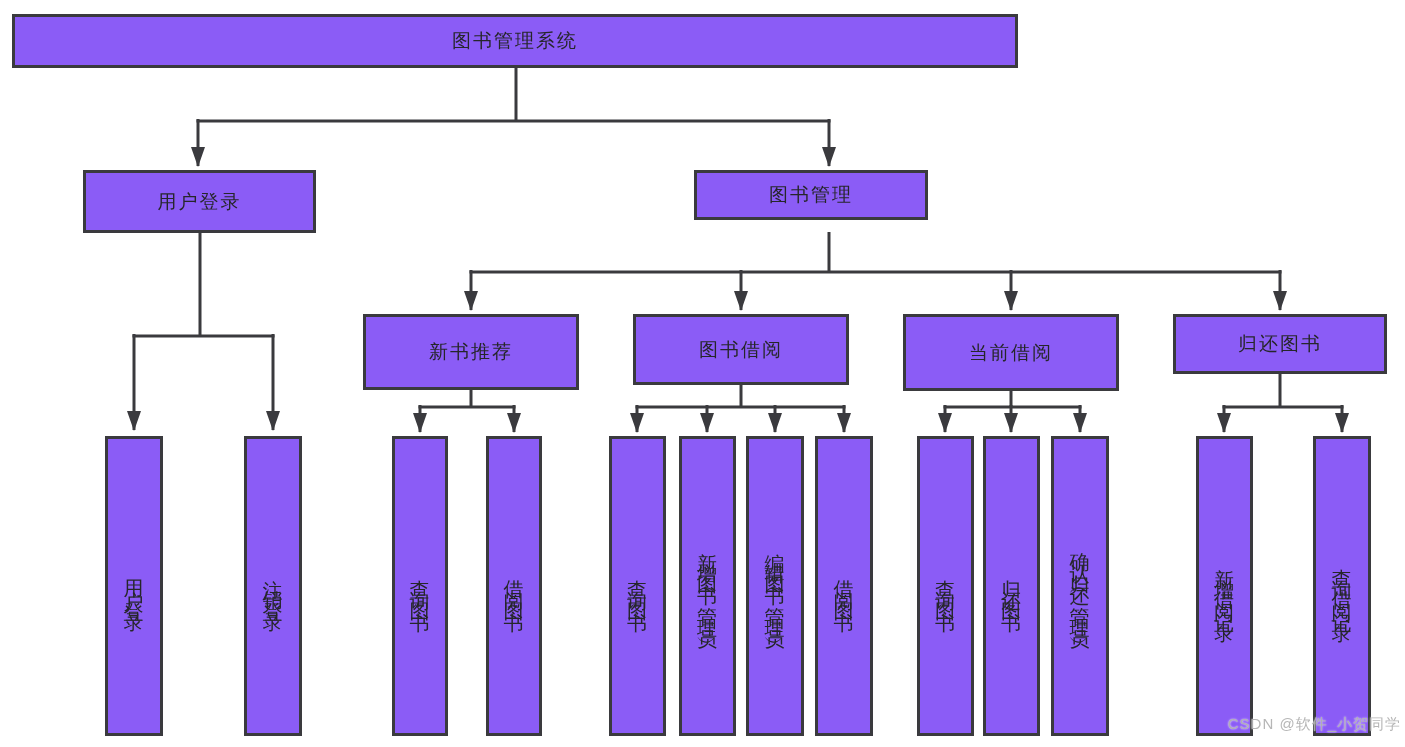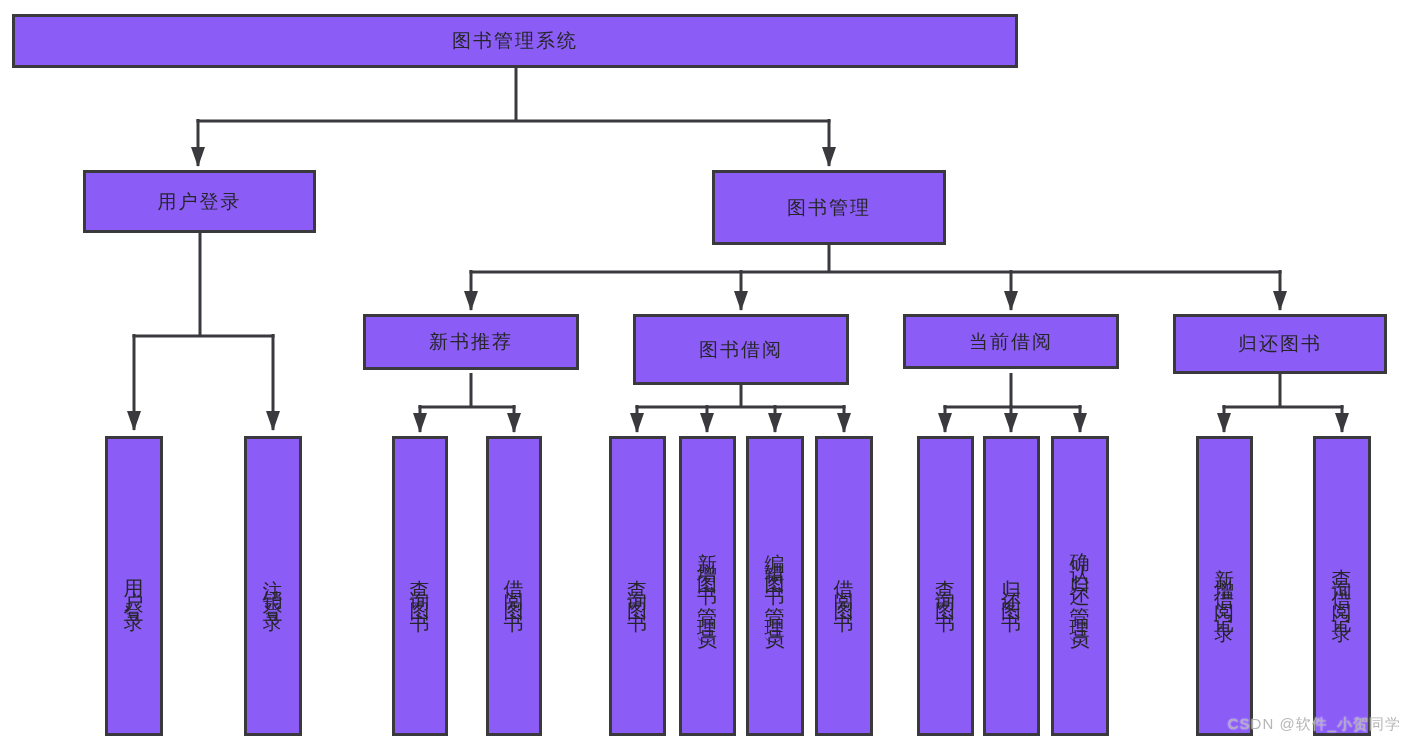--- a/index.html
+++ b/index.html
@@ -15,25 +15,25 @@
   #connectors{position:absolute;left:0;top:0;z-index:1;}
   .box{position:absolute;border:3px solid var(--line);background:#8b5cf6;
     display:flex;align-items:center;justify-content:center;z-index:2;}
   .h-label{font-size:19px;letter-spacing:2px;color:var(--text);white-space:nowrap;}
   .v-label{writing-mode:vertical-rl;text-orientation:mixed;font-size:20px;
     letter-spacing:11px;line-height:1;color:var(--text);}
   
   .n-root{left:12px;top:14px;width:1006px;height:54px;}
   
   .n-user{left:83px;top:170px;width:233px;height:63px;}
-  .n-mgmt{left:712px;top:170px;width:234px;height:75px;}
+  .n-mgmt{left:694px;top:170px;width:234px;height:50px;}
   
-  .n-rec{left:363px;top:314px;width:216px;height:56px;}
+  .n-rec{left:363px;top:314px;width:216px;height:76px;}
   .n-bor{left:633px;top:314px;width:216px;height:71px;}
-  .n-cur{left:903px;top:314px;width:216px;height:55px;}
+  .n-cur{left:903px;top:314px;width:216px;height:77px;}
   .n-log{left:1173px;top:314px;width:214px;height:60px;}
   
   .leaf{top:436px;height:300px;}
   .l-u1{left:105px;width:58px;}
   .l-u2{left:244px;width:58px;}
   .l-r1{left:392px;width:56px;}
   .l-r2{left:486px;width:56px;}
   .l-b1{left:609px;width:57px;}
   .l-b2{left:679px;width:57px;}
   .l-b3{left:746px;width:58px;}

